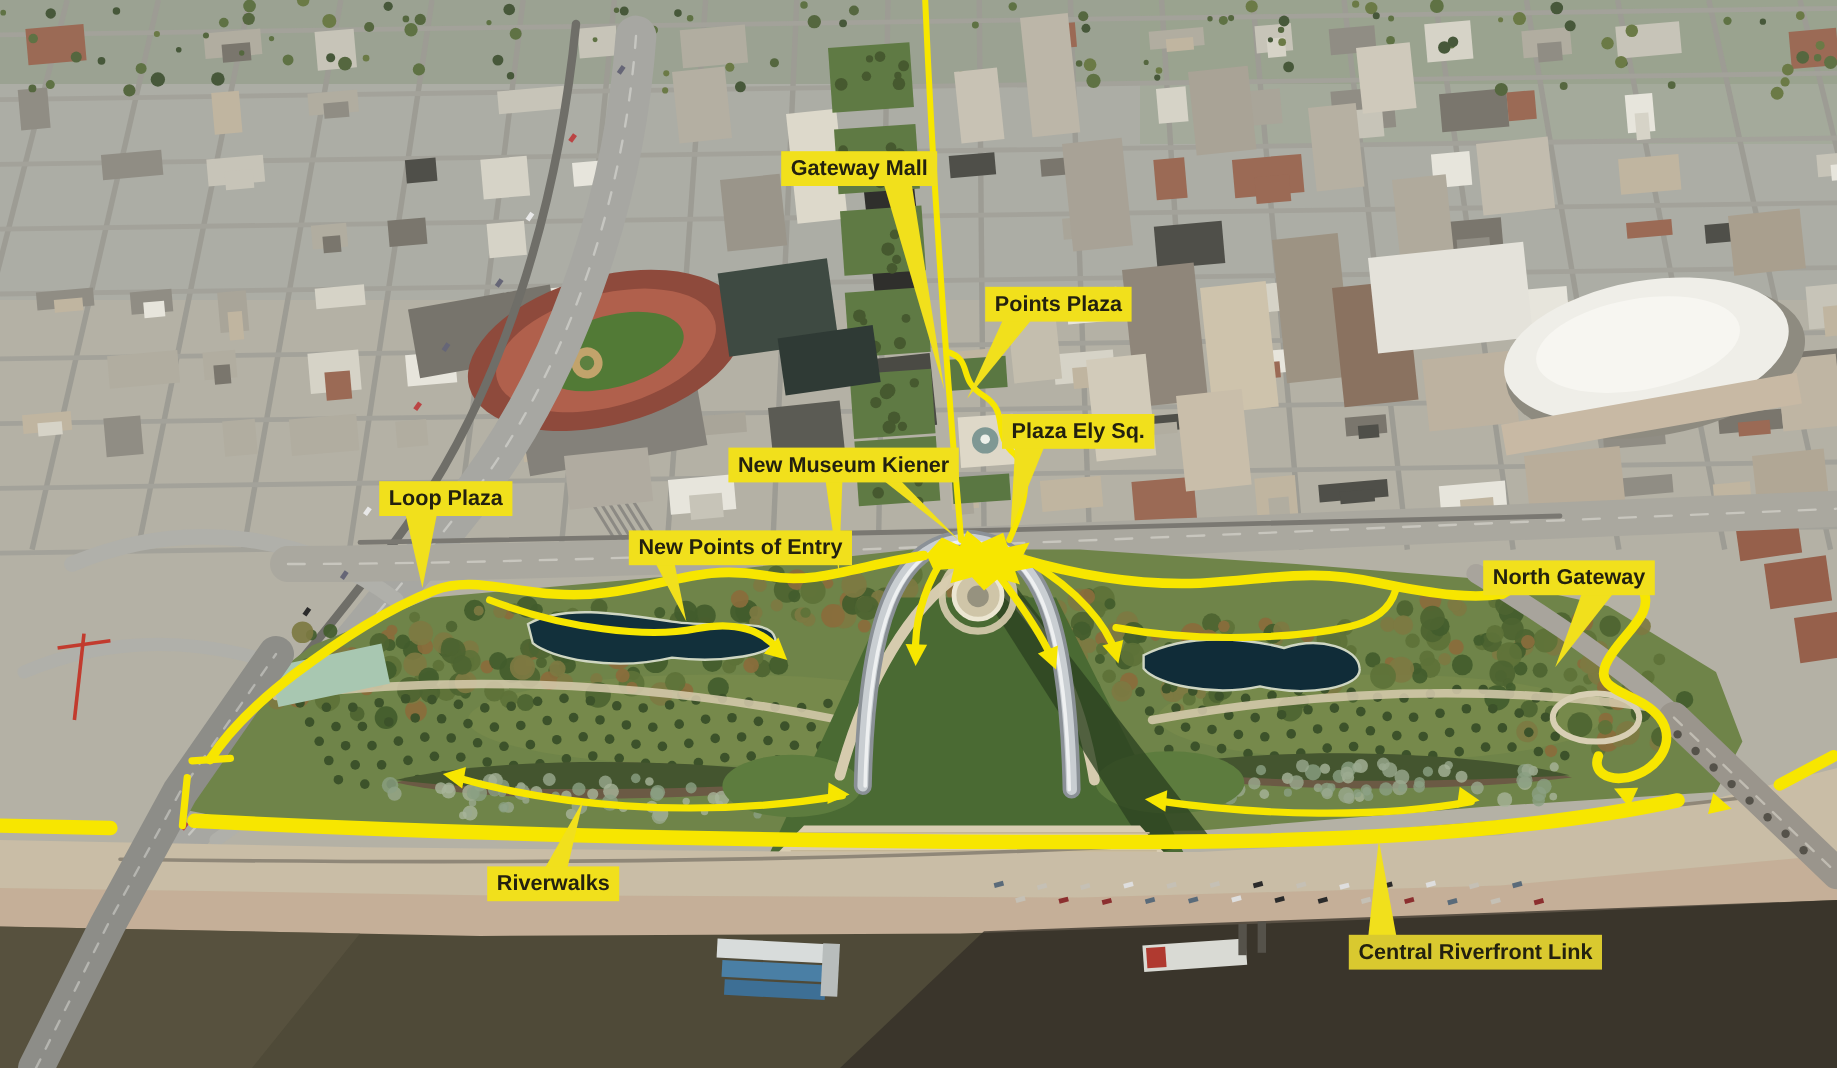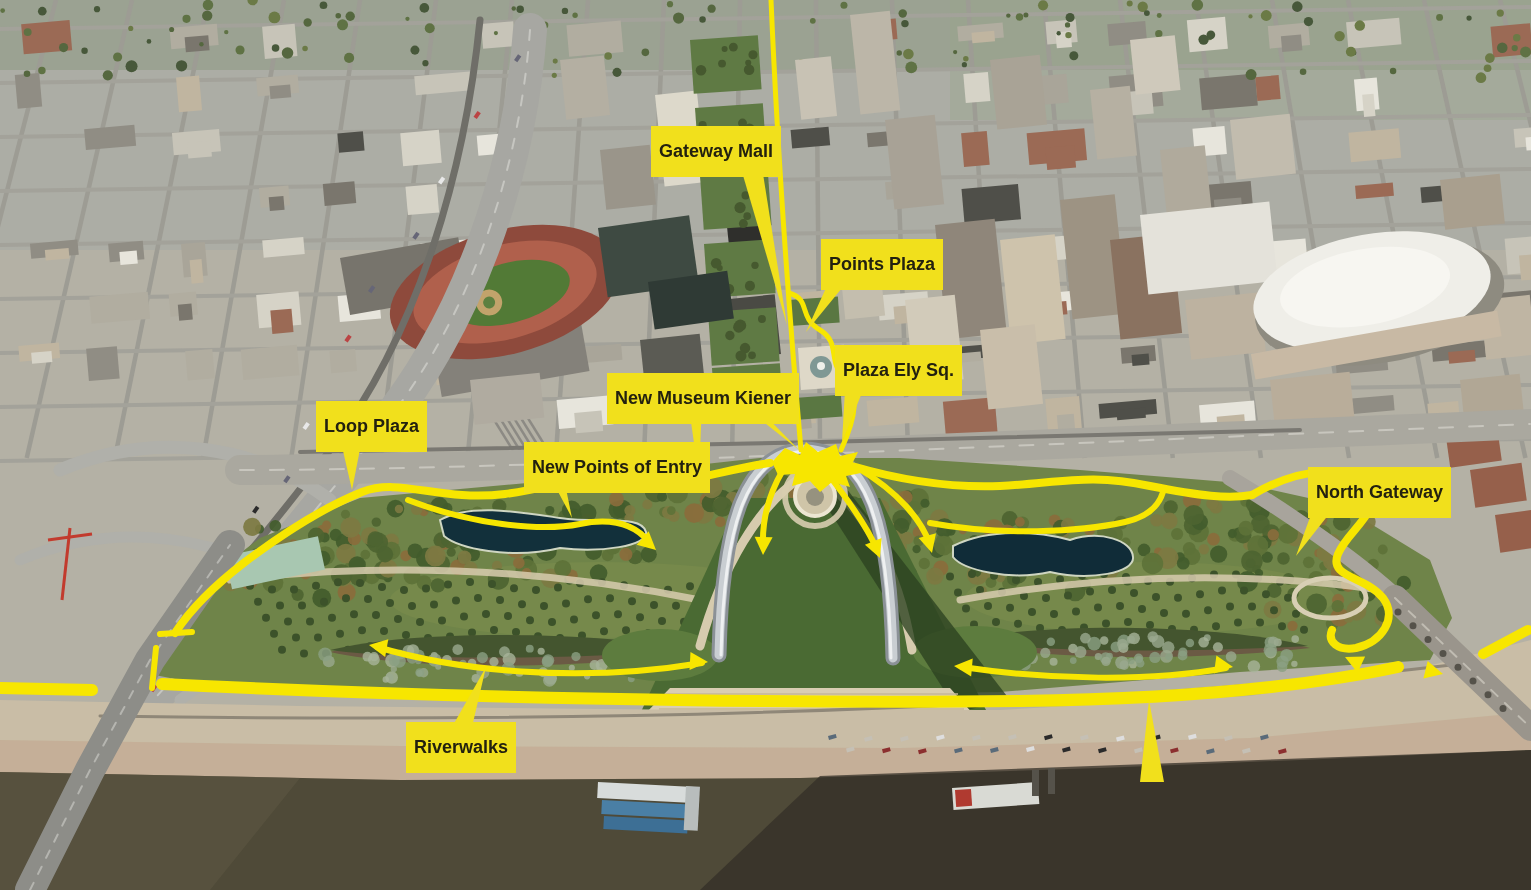--- a/index.html
+++ b/index.html
@@ -1,21 +1,21 @@
 <!DOCTYPE html>
 <html><head>
 <meta charset="utf-8">
 <style>
   html,body{margin:0;padding:0;background:#222;}
   #stage{position:relative;width:1531px;height:890px;overflow:hidden;
          font-family:"Liberation Sans",sans-serif;background:#b6b3a8;}
   #scene{position:absolute;left:0;top:0;}
   .map-label{position:absolute;background:#f1e01c;color:#23210f;
              font:700 18px/1.05 "Liberation Sans",sans-serif;
-             padding:16px 8px;white-space:nowrap;z-index:5;}
+             padding:5px 8px;white-space:nowrap;z-index:5;}
   .map-label.muted{background:#d9c92f;}
 </style>
 </head>
 <body>
 
 <div id="stage">
   <svg id="scene" width="1531" height="890" viewBox="0 0 1531 890" xmlns="http://www.w3.org/2000/svg">
     <g id="g-base">
         <rect x="0" y="0" width="1531" height="890" fill="#b4b1a5"></rect>
         <rect x="0" y="0" width="1531" height="250" fill="#a2a8a6" opacity="0.45"></rect>
@@ -1236,15 +1236,16 @@
         <polygon points="1140,782 1164,782 1149,700" fill="#f1e01c"></polygon>
       </g>
   </svg>
 
   <div class="map-label" style="left:651px;top:126px">Gateway Mall</div>
   <div class="map-label" style="left:821px;top:239px">Points Plaza</div>
   <div class="map-label" style="left:835px;top:345px">Plaza Ely Sq.</div>
   <div class="map-label" style="left:607px;top:373px">New Museum Kiener</div>
   <div class="map-label" style="left:316px;top:401px">Loop Plaza</div>
   <div class="map-label" style="left:524px;top:442px">New Points of Entry</div>
-  <div class="map-label" style="left:1308px;top:467px">North Gateway</div>
+  <div class="map-label" style="left:1236px;top:467px">North Gateway</div>
   <div class="map-label" style="left:406px;top:722px">Riverwalks</div>
+  <div class="map-label muted" style="left:1124px;top:779px">Central Riverfront Link</div>
 </div>
 
 </body></html>

